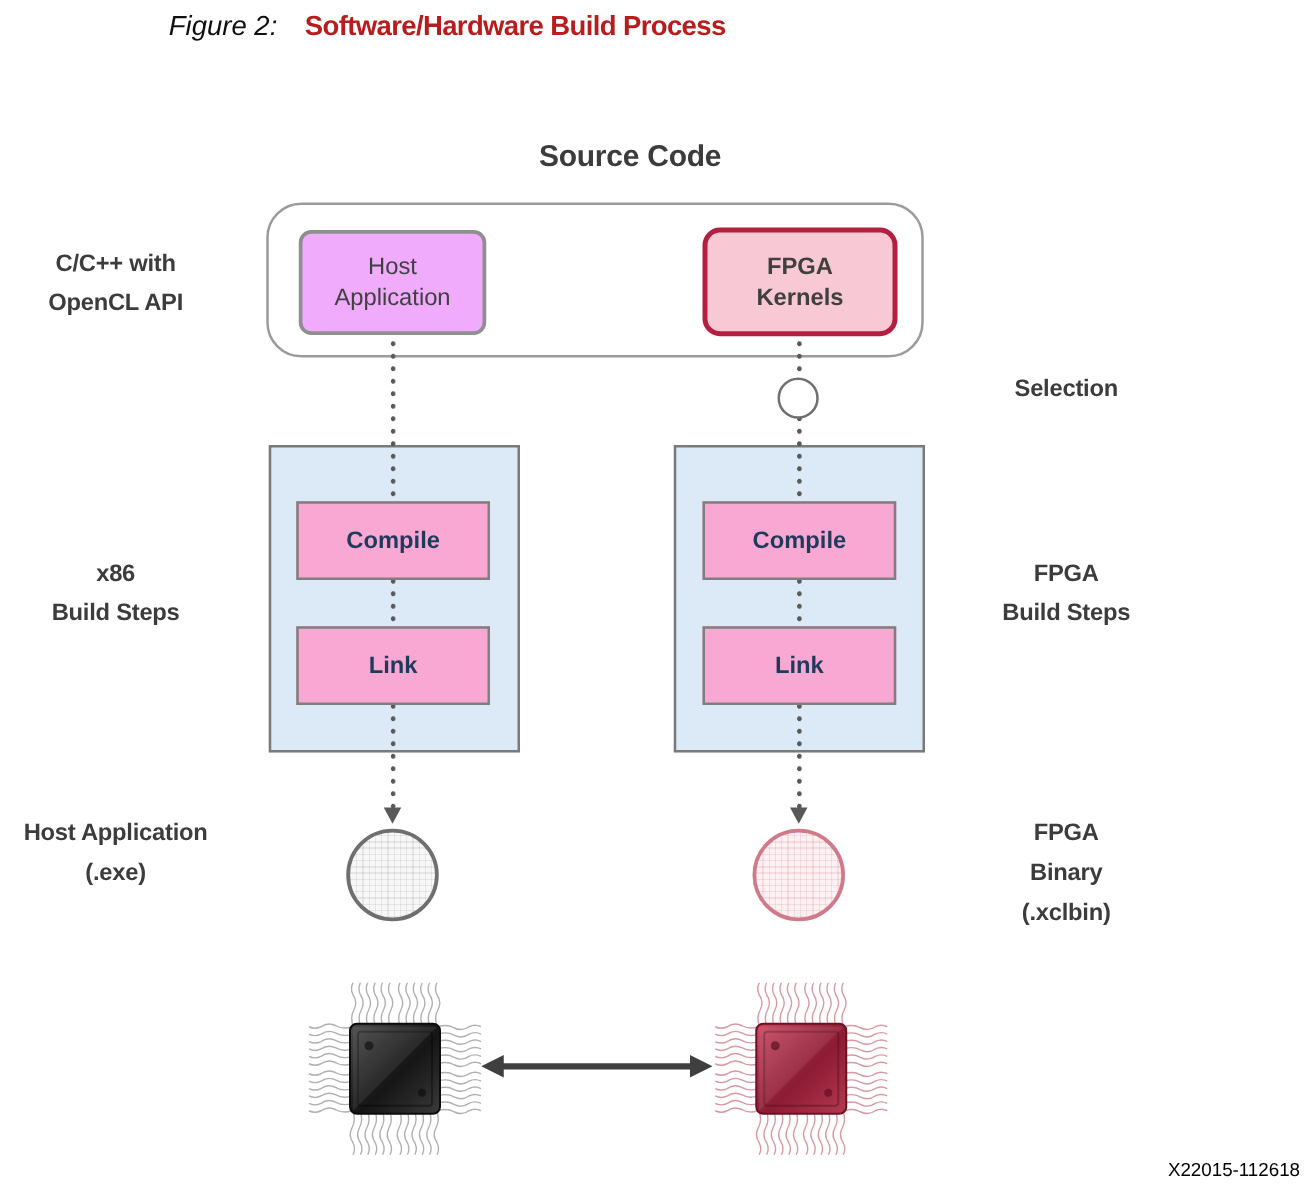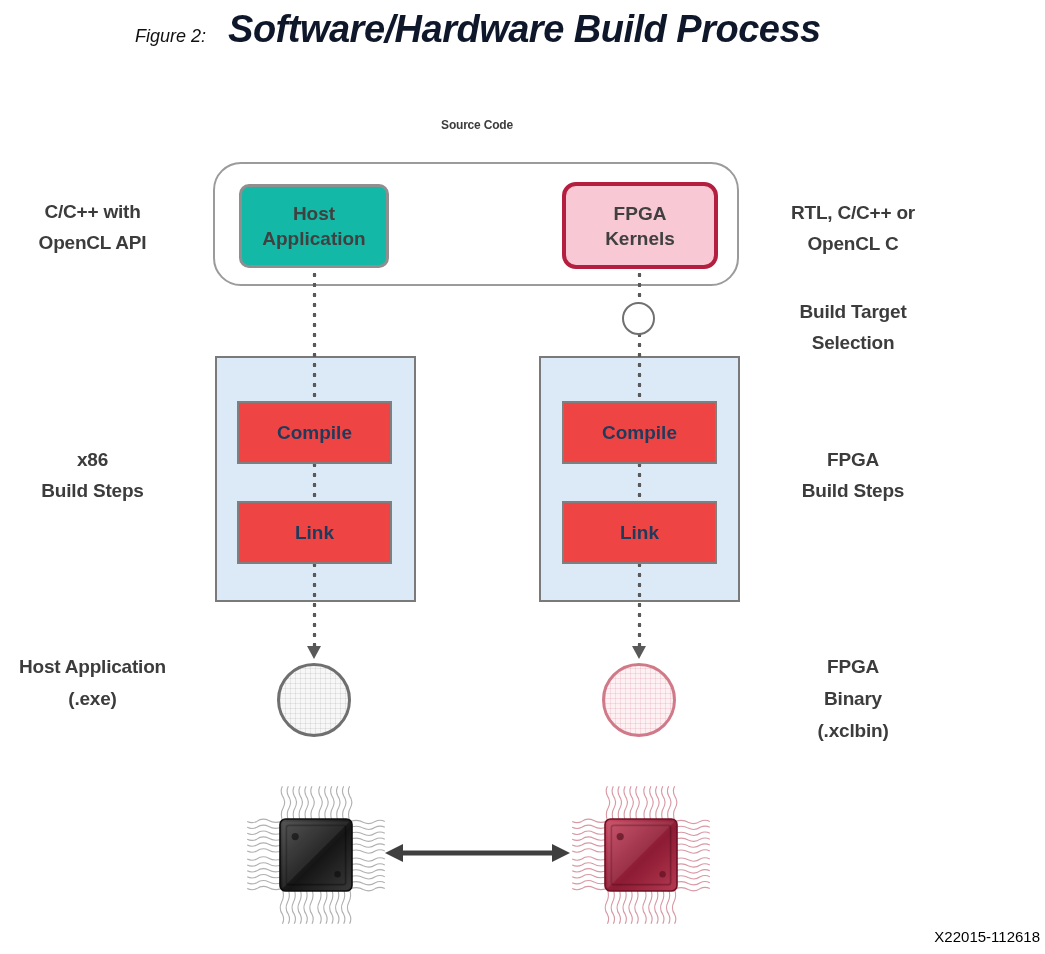--- a/index.html
+++ b/index.html
@@ -2,51 +2,51 @@
 <html><head>
 <meta charset="utf-8">
 <style>
   html,body { margin:0; padding:0; background:#ffffff; }
   .stage {
     position:relative; width:1045px; height:954px; background:#ffffff;
     font-family:"Liberation Sans", sans-serif; overflow:hidden;
   }
   
   .title-row { position:absolute; left:135px; top:8px; white-space:nowrap; }
-  .fig-label { font-style:italic; font-size:18px; font-weight:500; color:#101010; margin-right:22px; }
-  .fig-title { font-size:38px; font-weight:700; color:#0f172a; letter-spacing:-0.5px;font-style:italic; }
+  .fig-label { font-style:italic; font-size:22px; font-weight:500; color:#101010; margin-right:22px; }
+  .fig-title { font-size:22px; font-weight:700; color:#b91c1c; letter-spacing:-0.5px; }
   
   .dlabel {
     position:absolute; text-align:center; font-size:19px; font-weight:700;
     color:#3c3c3c; line-height:31px; letter-spacing:-0.2px;
   }
   
   .top-container {
     position:absolute; left:213px; top:162px; width:526px; height:124px;
     background:#ffffff; border:2px solid #9b9b9b; border-radius:28px; box-sizing:border-box;
   }
   .host-box {
     position:absolute; left:239px; top:184px; width:150px; height:84px; box-sizing:border-box;
-    background:#14b8a6; border:3px solid #8f8f8f; border-radius:10px;
+    background:#f0abfc; border:3px solid #8f8f8f; border-radius:10px;
     display:flex; flex-direction:column; align-items:center; justify-content:center;
-    font-size:19px; font-weight:700; color:#404040; line-height:25px;
+    font-size:19px; font-weight:400; color:#404040; line-height:25px;
   }
   .fpga-box {
     position:absolute; left:562px; top:182px; width:156px; height:87px; box-sizing:border-box;
     background:#f8c8d4; border:4px solid #b41f3f; border-radius:14px;
     display:flex; flex-direction:column; align-items:center; justify-content:center;
     font-size:19px; font-weight:700; color:#404040; line-height:25px;
   }
   .steps-container {
     position:absolute; top:356px; width:201px; height:246px; box-sizing:border-box;
     background:#dce9f6; border:2px solid #7a7a7a;
   }
   .step-box {
     position:absolute; width:155px; height:63px; box-sizing:border-box;
-    background:#ef4444; border:2px solid #7f7f7f;
+    background:#f9a8d4; border:2px solid #7f7f7f;
     display:flex; align-items:center; justify-content:center;
     font-size:19px; font-weight:700; color:#1f3b5c;
   }
   
   .dotline {
     position:absolute; width:5px;
     background-image:radial-gradient(circle, #595959 1.8px, rgba(0,0,0,0) 2.1px);
     background-size:5px 10px; background-repeat:repeat-y; background-position:center top;
   }
   .arrowhead {
@@ -85,21 +85,21 @@
 </style>
 </head>
 <body>
 
 <div class="stage">
 
   <div class="title-row">
     <span class="fig-label">Figure 2:</span><span class="fig-title">Software/Hardware Build Process</span>
   </div>
 
-  <div class="dlabel" style="left:377px; top:110px; width:200px; font-size:12px;">Source Code</div>
+  <div class="dlabel" style="left:377px; top:110px; width:200px; font-size:24px;text-align:right;">Source Code</div>
 
   <div class="top-container"></div>
 
   <div class="steps-container" style="left:215px;"></div>
   <div class="steps-container" style="left:539px;"></div>
 
   <div class="dotline" style="left:312px; top:270px; height:378px;"></div>
   <div class="dotline" style="left:637px; top:270px; height:378px;"></div>
 
   <div class="build-circle"></div>
@@ -121,26 +121,21 @@
 
   <div class="step-box" style="left:237px; top:401px;">Compile</div>
   <div class="step-box" style="left:237px; top:501px;">Link</div>
   <div class="step-box" style="left:562px; top:401px;">Compile</div>
   <div class="step-box" style="left:562px; top:501px;">Link</div>
 
   <div class="dlabel" style="left:0px; top:196px; width:185px;">
     <div>C/C++ with</div>
     <div>OpenCL API</div>
   </div>
-  <div class="dlabel" style="left:763px; top:197px; width:180px;">
-    <div>RTL, C/C++ or</div>
-    <div>OpenCL C</div>
-  </div>
   <div class="dlabel" style="left:763px; top:296px; width:180px;">
-    <div>Build Target</div>
     <div>Selection</div>
   </div>
   <div class="dlabel" style="left:0px; top:444px; width:185px;">
     <div>x86</div>
     <div>Build Steps</div>
   </div>
   <div class="dlabel" style="left:763px; top:444px; width:180px;">
     <div>FPGA</div>
     <div>Build Steps</div>
   </div>

